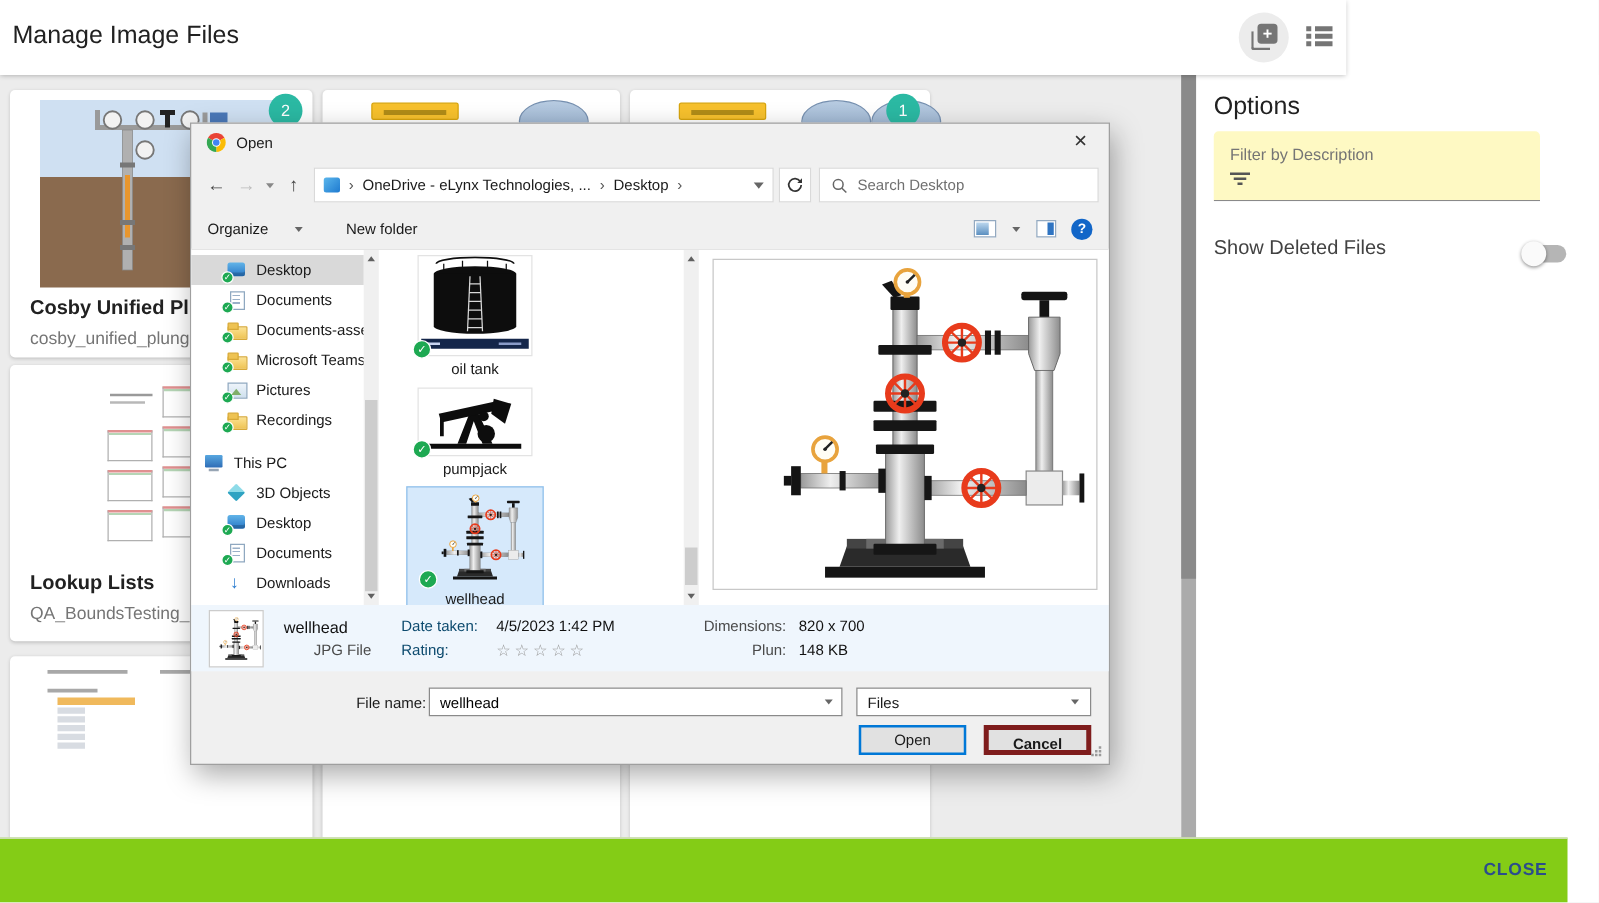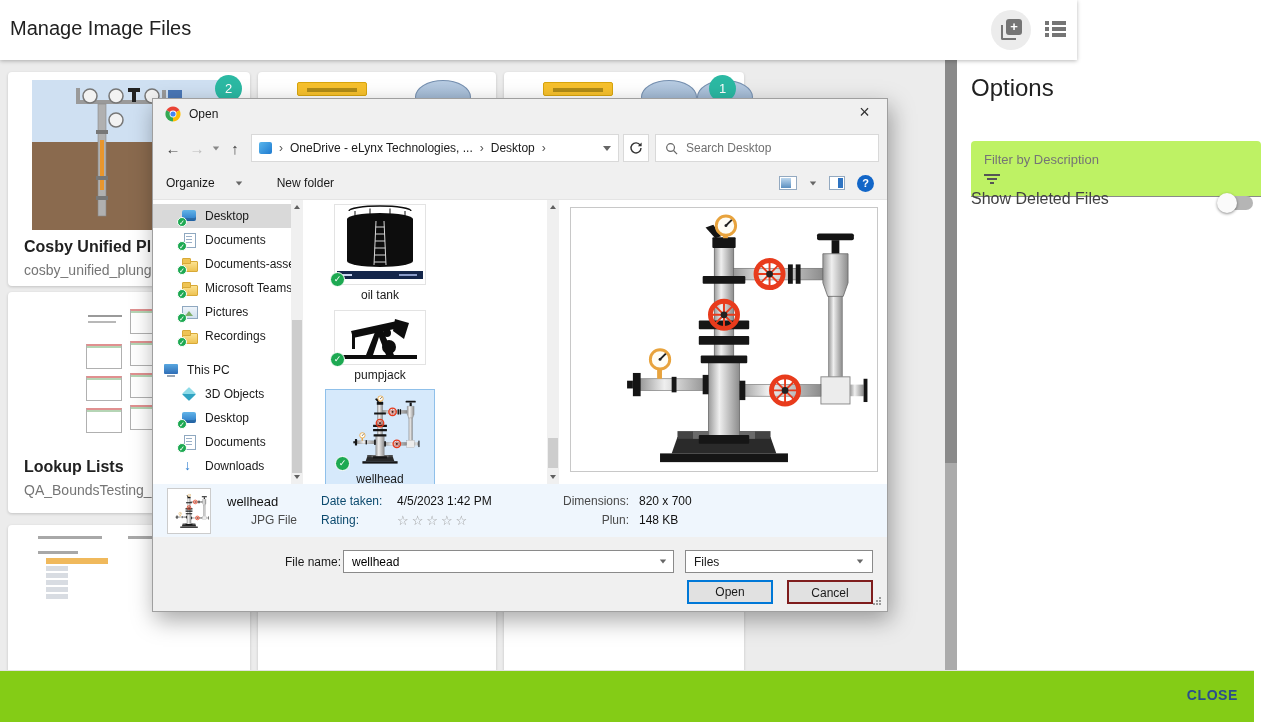--- a/index.html
+++ b/index.html
@@ -54,23 +54,23 @@
   .t5-line { position:absolute; background:#a8a8a8; }
   .t5-head { position:absolute; left:38px; top:33px; width:62px; height:6px; background:#f0b95c; }
   .t5-row { position:absolute; left:38px; width:22px; height:5px; background:#d8dce2; }
 
   
   .mscroll { position:absolute; left:945px; top:60px; width:12px; height:610px; background:#ababab; }
   .mscroll .thumb { position:absolute; left:0; top:0; width:12px; height:403px; background:#8a8a8a; }
 
   
   .sidebar { position:absolute; left:957px; top:60px; width:322px; height:610px; background:#fff; }
-  .opt-h { position:absolute; left:14px; top:14px; font-size:24px; font-weight:500; color:#212121; }
-  .filter-field { position:absolute; left:14px; top:45px; width:290px; height:56px; background:#bef264;
-                  border-radius:4px 4px 0 0; border-bottom:1px solid #8a8a8a; cursor:text;margin-top:36px; }
+  .opt-h { position:absolute; left:14px; top:14px; font-size:20px; font-weight:500; color:#212121; }
+  .filter-field { position:absolute; left:14px; top:45px; width:261px; height:56px; background:#fef9c3;
+                  border-radius:4px 4px 0 0; border-bottom:1px solid #8a8a8a; cursor:text; }
   .filter-label { position:absolute; left:13px; top:11px; font-size:13px; color:#757575; }
   .flt { position:absolute; left:13px; top:33px; width:16px; height:12px; }
   .flt i { display:block; height:2px; background:#555; margin:0 auto 2px; }
   .flt i:nth-child(1){ width:16px; } .flt i:nth-child(2){ width:10px; } .flt i:nth-child(3){ width:4px; }
   .tgl-label { position:absolute; left:14px; top:130px; font-size:16px; color:#424242; }
   .tgl { position:absolute; right:26px; top:136px; width:34px; height:14px; border-radius:7px; background:#b5b5b5; cursor:pointer; }
   .tgl .knob { position:absolute; left:-2px; top:-3px; width:20px; height:20px; border-radius:50%;
                background:#fafafa; box-shadow:0 1px 3px rgba(0,0,0,.45); }
 
   
@@ -194,21 +194,21 @@
   .fn-wrap { position:absolute; left:190px; top:451px; width:331px; height:23px; }
   .fn-input { width:100%; height:100%; border:1px solid #8a8a8a; background:#fff; font-size:12px;
               font-family:inherit; padding:0 20px 0 8px; outline:none; }
   .fn-chev { position:absolute; right:7px; top:9px; }
   .fn-select { position:absolute; left:532px; top:451px; width:188px; height:23px; border:1px solid #8a8a8a;
                background:#fff; display:flex; align-items:center; padding:0 8px; cursor:pointer; }
   .fn-select .val { flex:1; }
   .btn { position:absolute; top:481px; width:86px; height:24px; background:#e1e1e1; text-align:center;
          font-size:12px; cursor:pointer; }
   .btn-open { left:534px; border:2px solid #0078d7; line-height:20px; }
-  .btn-cancel { left:634px; border:2px solid #7f1d1d; line-height:22px; }
+  .btn-cancel { left:634px; border:4px solid #7f1d1d; line-height:22px;font-weight:bold; }
   .grip { position:absolute; right:5px; bottom:5px; width:9px; height:9px; }
   .grip::before { content:""; position:absolute; left:6px; top:0; width:2px; height:2px; background:#9a9a9a;
       box-shadow:-3px 3px 0 #9a9a9a, 0 3px 0 #9a9a9a, -6px 6px 0 #9a9a9a, -3px 6px 0 #9a9a9a, 0 6px 0 #9a9a9a; }
 </style>
 </head>
 <body>
 
 <svg width="0" height="0" style="position:absolute" aria-hidden="true">
   <defs>
     <linearGradient id="pg" x1="0" y1="0" x2="1" y2="0">

